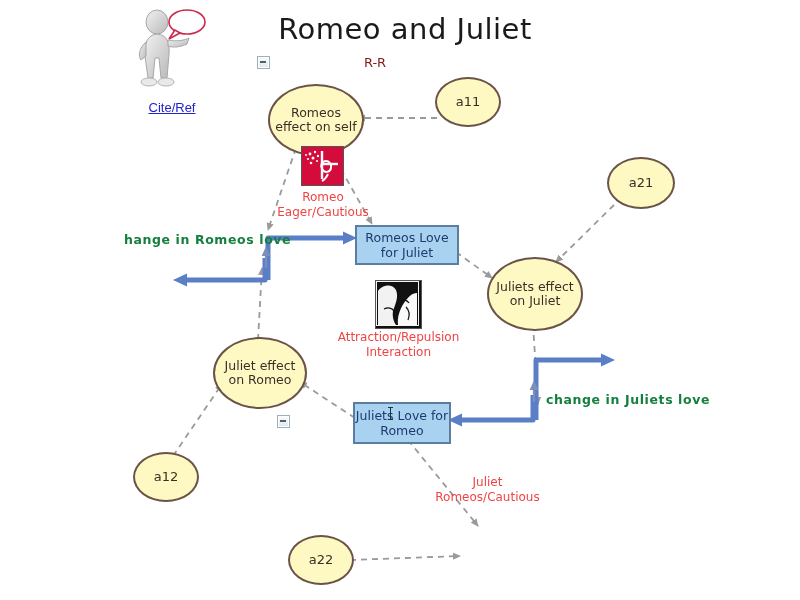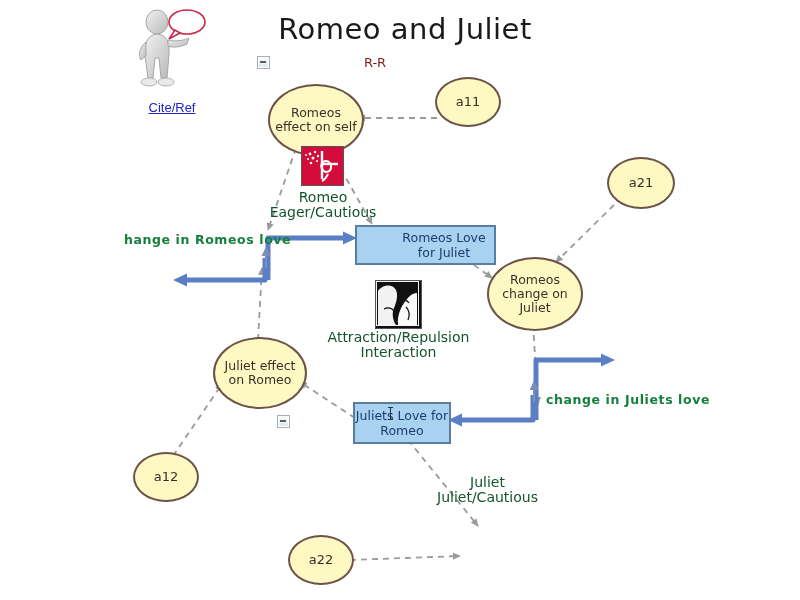--- a/index.html
+++ b/index.html
@@ -68,21 +68,21 @@
     display:flex;align-items:center;justify-content:center;
     text-align:center;
     color:#1e3a6e;
     font-size:12.5px;line-height:15px;
     font-family:"DejaVu Sans", sans-serif;
   }
 
   
   .lbl{
     position:absolute;text-align:center;
-    font-size:14px;line-height:15px;color:#14532d;
+    font-size:12px;line-height:15px;color:#ef4444;
     font-family:"DejaVu Sans", sans-serif;
   }
   .flowlbl{
     position:absolute;
     font-size:12.5px;color:#15803d;font-weight:bold;
     letter-spacing:.6px;white-space:nowrap;
     font-family:"DejaVu Sans", sans-serif;
   }
 
   
@@ -190,37 +190,37 @@
 
   <div class="ellipse small" style="left:435px;top:77px;width:62px;height:46px;">
     <span>a11</span>
   </div>
 
   <div class="ellipse small" style="left:607px;top:157px;width:64px;height:48px;">
     <span>a21</span>
   </div>
 
   <div class="ellipse" style="left:487px;top:257px;width:92px;height:70px;">
-    <span>Romeos change on Juliet</span>
+    <span>Juliets effect on Juliet</span>
   </div>
 
   <div class="ellipse" style="left:213px;top:337px;width:90px;height:68px;">
     <span>Juliet effect on Romeo</span>
   </div>
 
   <div class="ellipse small" style="left:133px;top:452px;width:62px;height:46px;">
     <span>a12</span>
   </div>
 
   <div class="ellipse small" style="left:288px;top:535px;width:62px;height:46px;">
     <span>a22</span>
   </div>
 
 
-  <div class="stockbox" style="left:355px;top:225px;width:100px;height:36px;padding-left:37px;">
+  <div class="stockbox" style="left:355px;top:225px;width:100px;height:36px;">
     <span>Romeos Love for Juliet</span>
   </div>
 
   <div class="stockbox" style="left:353px;top:402px;width:94px;height:38px;">
     <span>Juliets Love for Romeo</span>
   </div>
   <div class="caret" style="left:390px;top:407px;"></div>
 
   <div class="thumb thumb-red" style="left:301px;top:146px;width:41px;height:38px;">
     <svg width="39" height="36" viewBox="0 0 39 36">
@@ -249,18 +249,18 @@
       <rect x="1" y="1" width="41" height="43" fill="#111111"></rect>
       <path d="M2,44 L2,10 C6,4 16,2 20,9 C23,16 19,24 17,30 C16,36 18,41 20,44 z" fill="#f2f2f2"></path>
       <path d="M22,44 C21,36 24,28 28,22 C32,16 36,12 41,12 L41,44 z" fill="#fafafa"></path>
       <path d="M24,20 C27,18 31,19 33,22" fill="none" stroke="#111" stroke-width="1.3"></path>
       <path d="M8,28 C12,26 16,27 18,30" fill="none" stroke="#111" stroke-width="1.3"></path>
       <path d="M30,26 C33,29 34,34 32,39" fill="none" stroke="#111" stroke-width="1.2"></path>
     </svg>
   </div>
   <div class="lbl" style="left:326px;top:330px;width:145px;">Attraction/Repulsion Interaction</div>
 
-  <div class="lbl" style="left:425px;top:475px;width:125px;">Juliet Juliet/Cautious</div>
+  <div class="lbl" style="left:425px;top:475px;width:125px;">Juliet Romeos/Cautious</div>
 
   <div class="flowlbl" style="left:124px;top:232px;">hange in Romeos love</div>
   <div class="flowlbl" style="left:546px;top:392px;">change in Juliets love</div>
 
 </div>
 
 </body></html>

